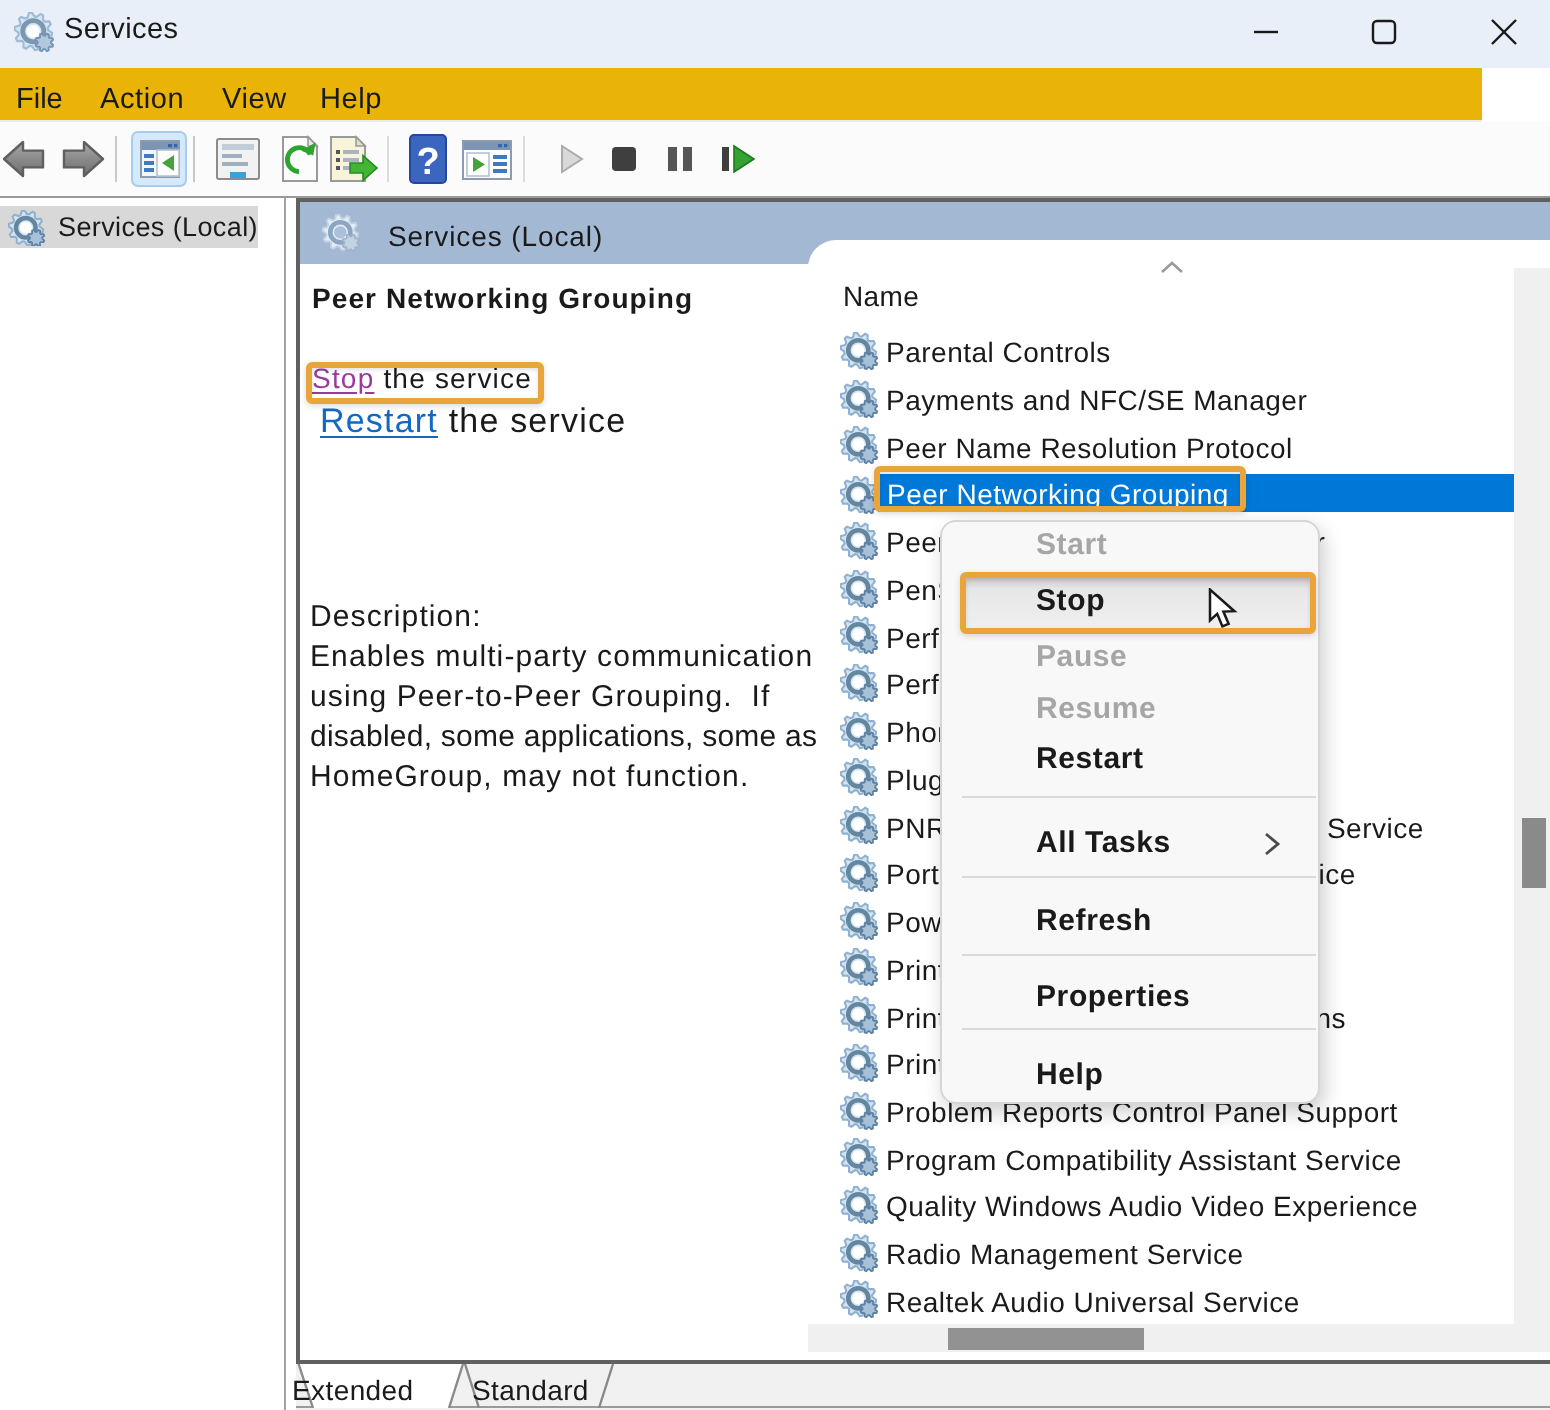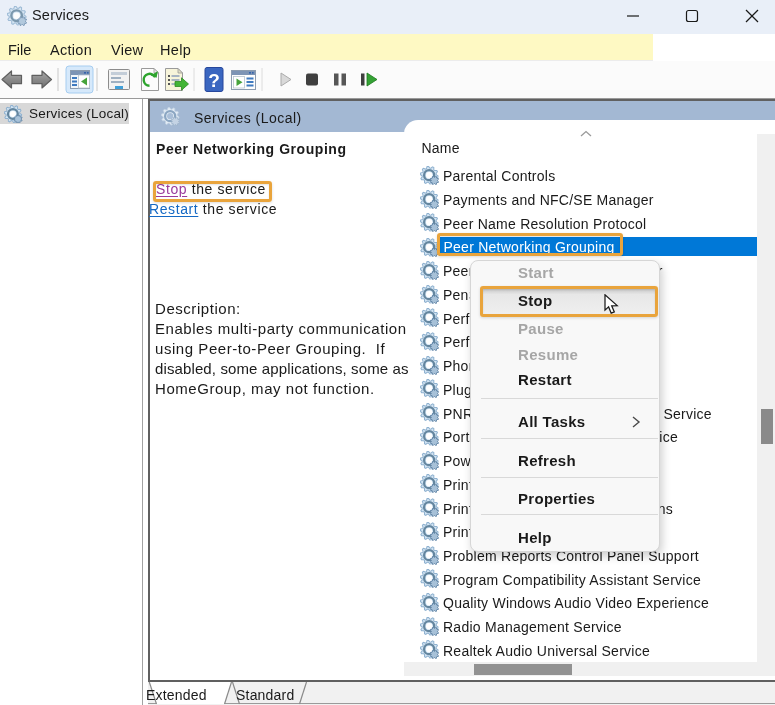--- a/index.html
+++ b/index.html
@@ -3,37 +3,37 @@
 <meta charset="utf-8">
 <style>
 * { margin:0; padding:0; box-sizing:border-box; }
 html,body { width:775px; height:705px; overflow:hidden; }
 body { font-family:"Liberation Sans", sans-serif; color:#1a1a1a; background:#fff; position:relative; }
 .abs { position:absolute; }
 
 #titlebar { left:0; top:0; width:775px; height:34px; background:#e9eff8; }
 #title-text { left:32px; top:6.5px; font-size:14.5px; letter-spacing:0.2px; }
 
-#menubar { left:0; top:34px; width:653px; height:26.5px; background:#fef9c3; border-bottom:1px solid #ececec; font-size:14.5px; }
+#menubar { left:0; top:34px; width:741px; height:26.5px; background:#eab308; border-bottom:1px solid #ececec; font-size:14.5px; }
 #menubar span { position:absolute; top:7.5px; }
 
 #toolbar { left:0; top:60.5px; width:775px; height:38px; background:#fbfbfb; border-bottom:1px solid #9a9a9a; }
 
 #tree { left:0; top:99px; width:141px; height:606px; background:#fff; }
 #treerow { left:0px; top:103px; width:129px; height:20.5px; background:#d8d8d8; }
 #treerow-text { left:29px; top:105.5px; font-size:13.5px; letter-spacing:0.2px; }
 #splitter { left:141.5px; top:99px; width:1.5px; height:606px; background:#a2a2a2; }
 #main { left:148px; top:99px; width:627px; height:583px; border-left:2px solid #606060; border-top:2px solid #606060; border-bottom:2px solid #606060; background:#fff; }
 #bluehdr { left:150px; top:101px; width:625px; height:31px; background:#a3b8d3; }
 #bluehdr-text { left:194px; top:109.5px; font-size:14px; letter-spacing:0.45px; }
 #listpanel { left:404px; top:120px; width:371px; height:560px; background:#fff; border-top-left-radius:14px; }
 
 #svc-title { left:156px; top:141px; font-size:14px; font-weight:bold; letter-spacing:0.55px; }
 #stop-line { left:156px; top:181px; font-size:14px; letter-spacing:0.6px; }
-#restart-line { left:149px; top:201px; font-size:14px; letter-spacing:0.6px; }
+#restart-line { left:160px; top:201px; font-size:17px; letter-spacing:0.6px; }
 a.visited { color:#9a3a9c; text-decoration:underline; text-underline-offset:2px; }
 a.lnk { color:#1368c4; text-decoration:underline; text-underline-offset:2px; }
 #desc { left:155px; top:255px; width:268px; font-size:15px; line-height:20px; letter-spacing:0.55px;margin-top:44px; }
 
 .obox { position:absolute; border:3px solid #e9a43c; border-radius:3px; box-shadow:0 1px 3px rgba(0,0,0,0.15), inset 0 1px 2px rgba(0,0,0,0.12); }
 #obox1 { left:152.8px; top:180.5px; width:119px; height:21px; }
 #obox2 { left:436.5px; top:233px; width:186px; height:23px; }
 #obox3 { left:480px; top:286px; width:178px; height:31px; }
 
 #colhdr { left:421.5px; top:139.5px; font-size:14px; color:#1a1a1a; letter-spacing:0.2px; }

